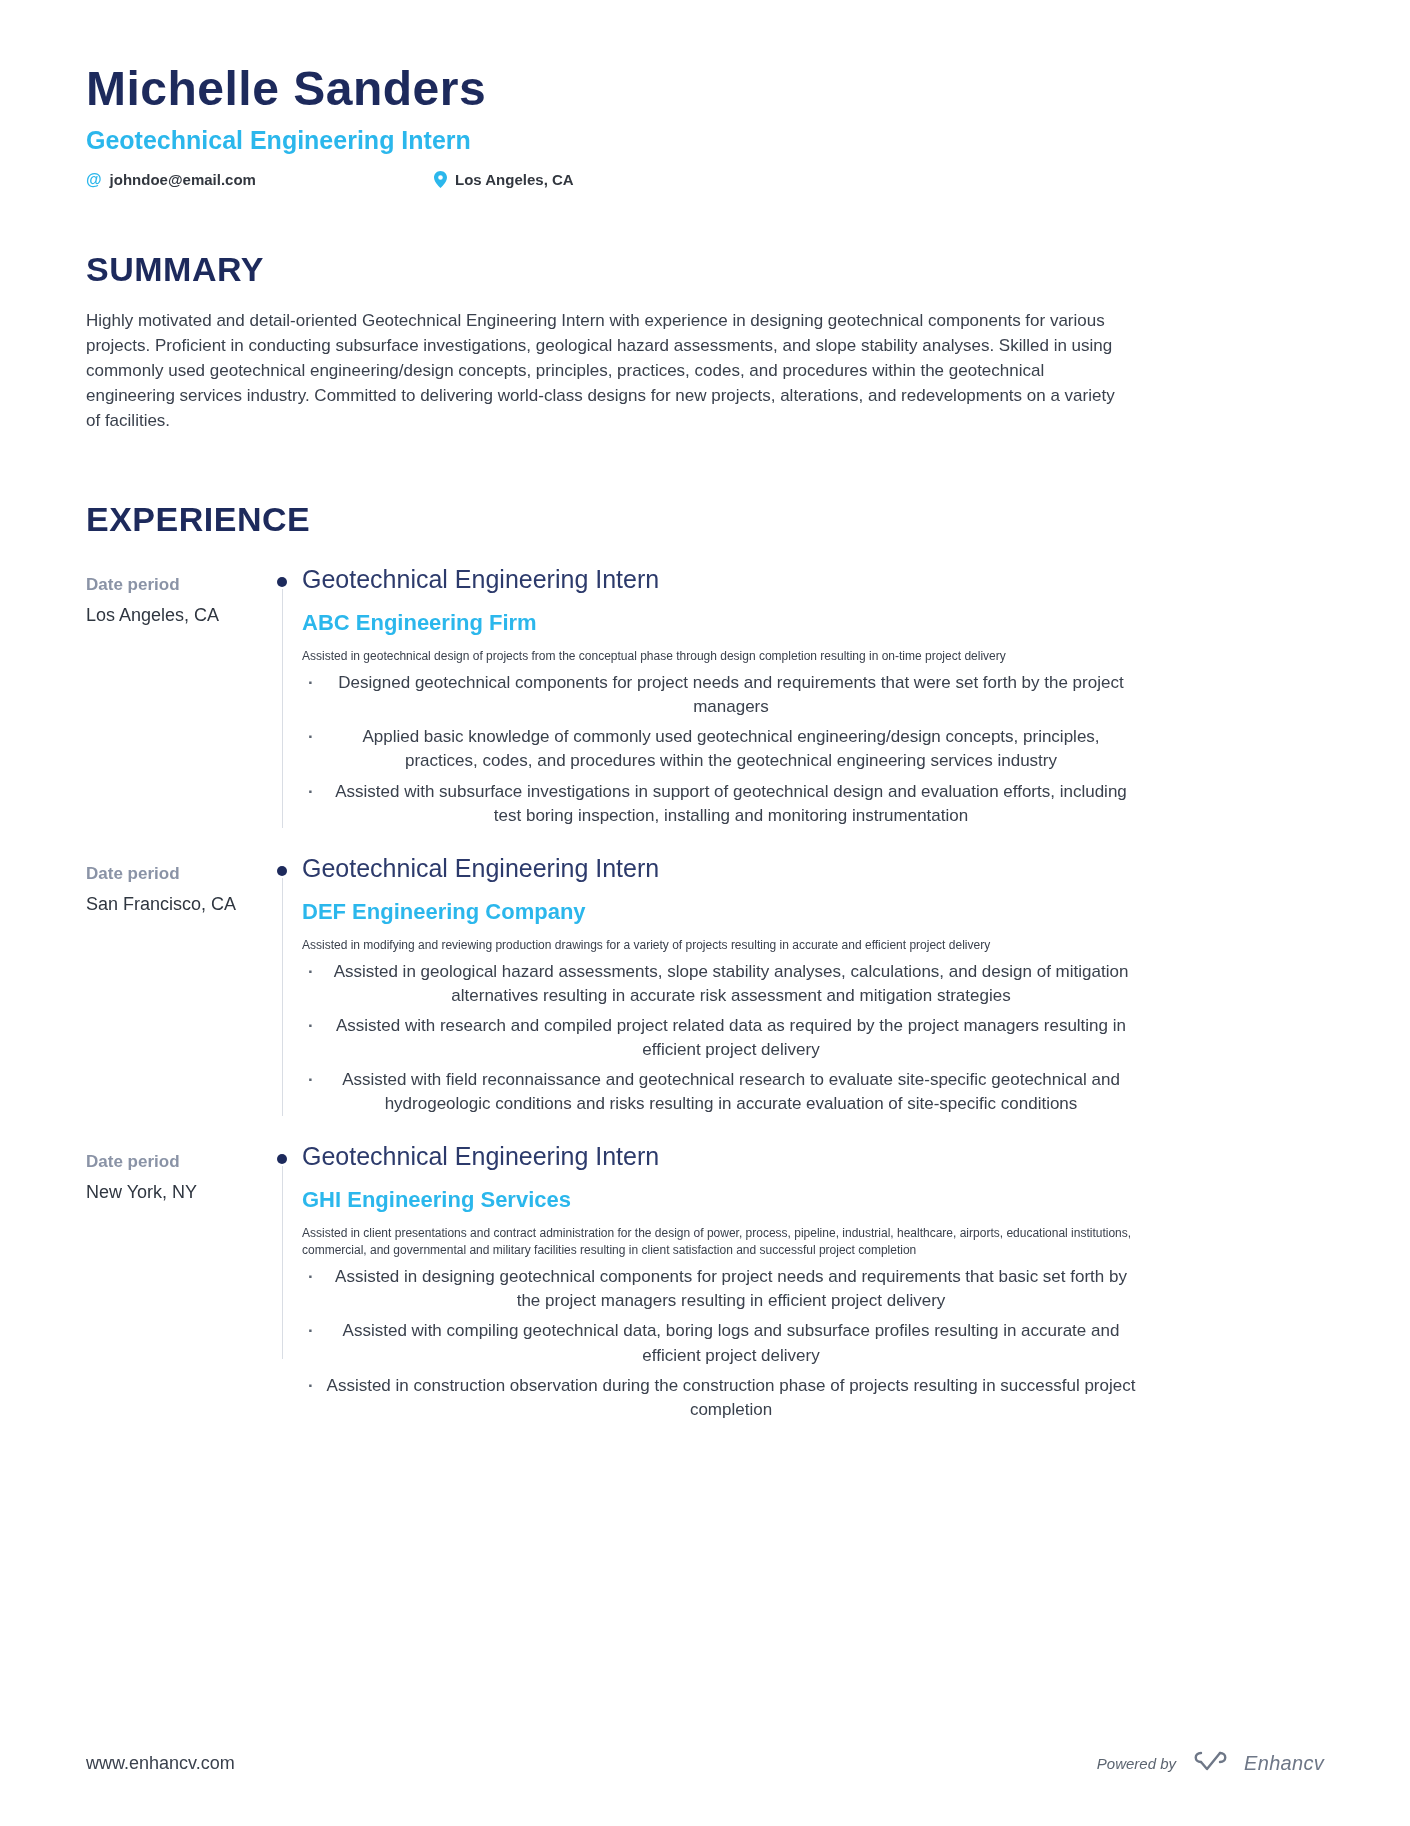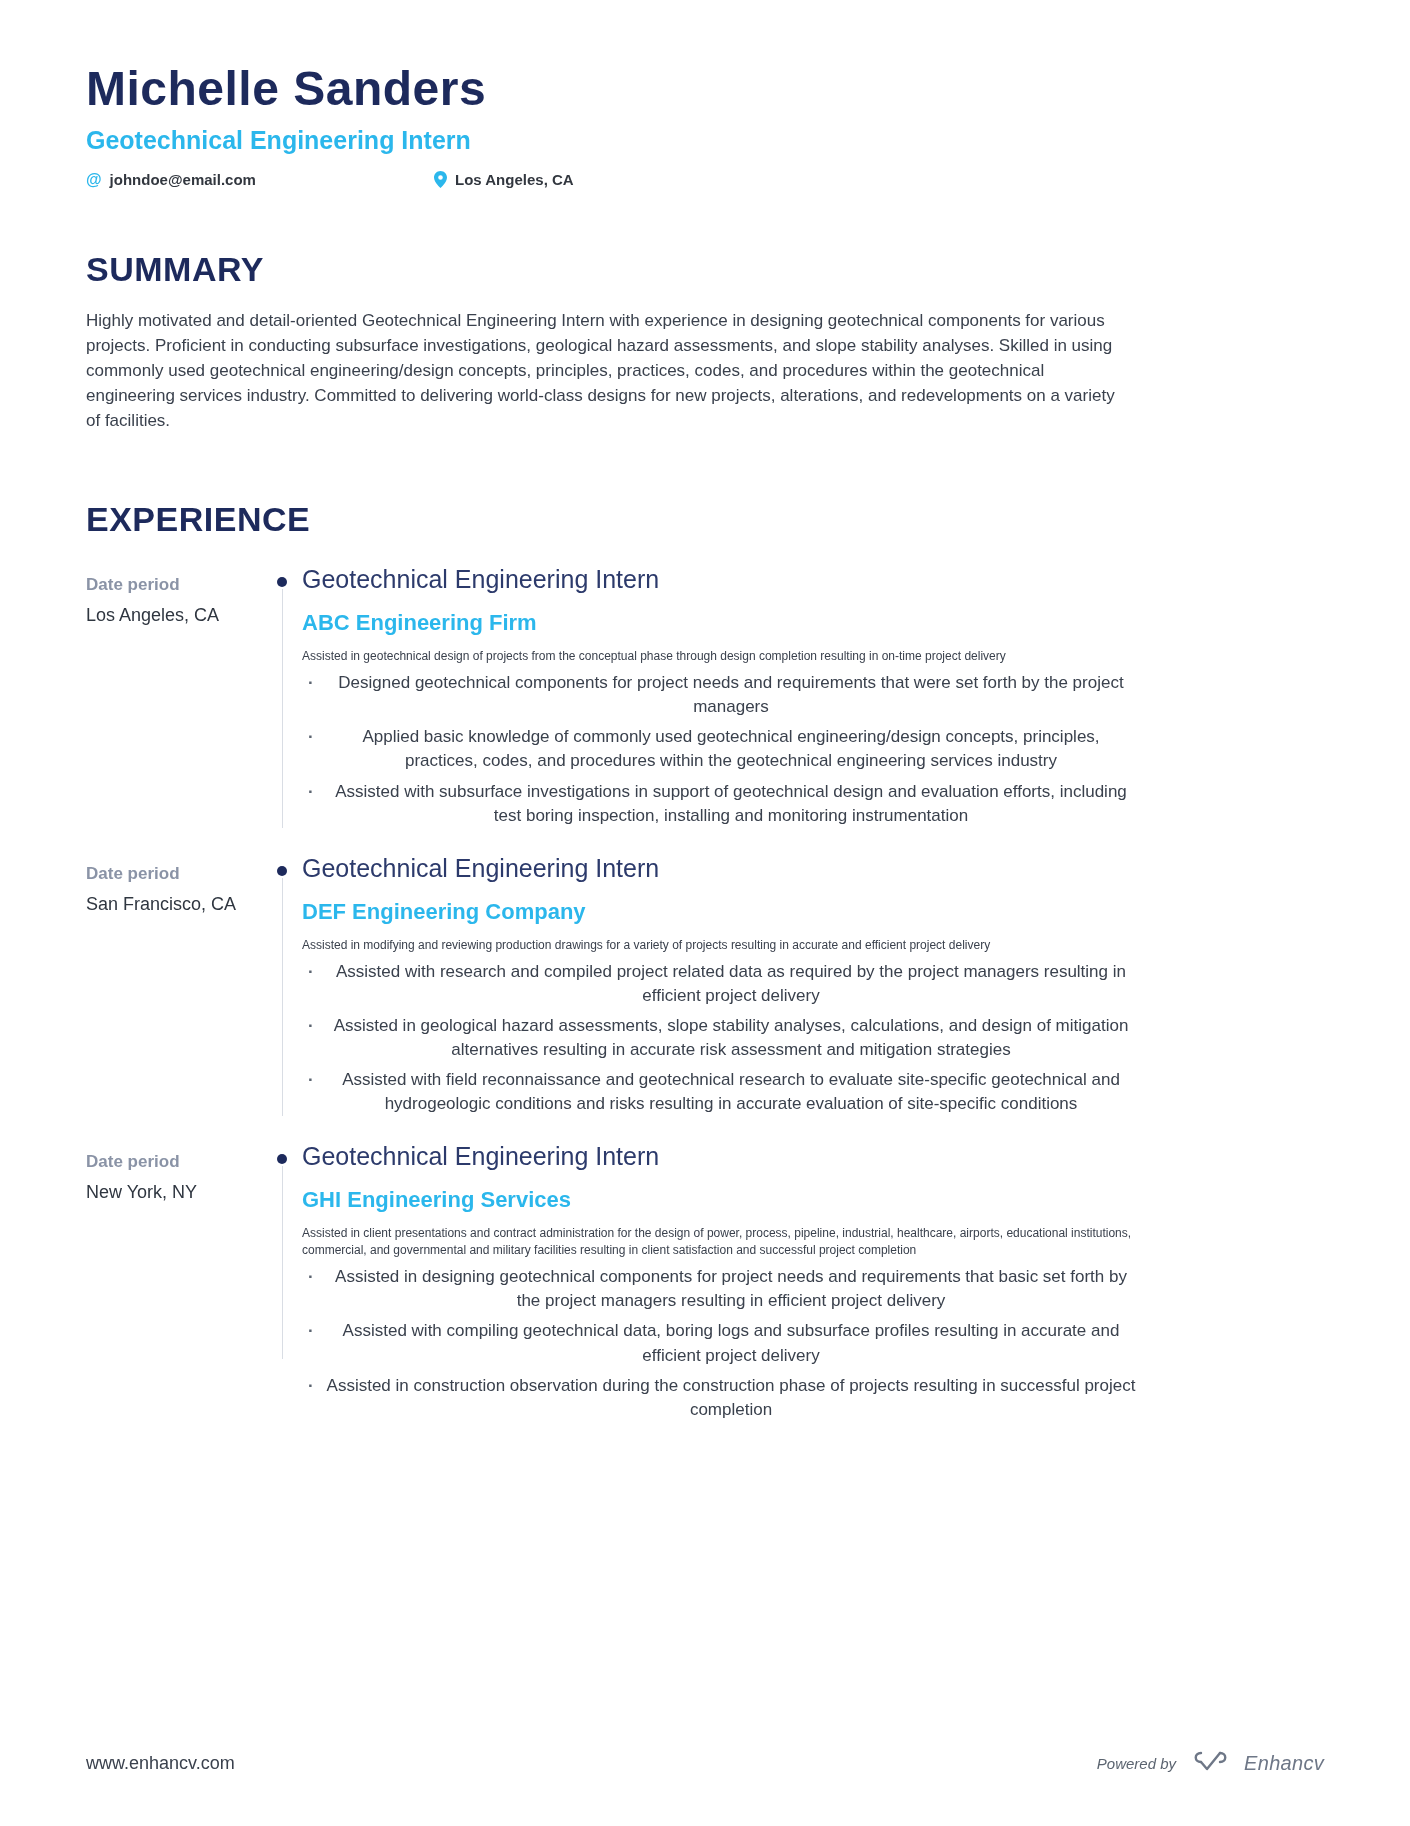--- a/index.html
+++ b/index.html
@@ -240,22 +240,22 @@
         </div>
         <div class="timeline">
           <span class="dot"></span>
           <span class="line"></span>
         </div>
         <div class="entry-content">
           <div class="entry-title">Geotechnical Engineering Intern</div>
           <div class="entry-company">DEF Engineering Company</div>
           <div class="entry-desc">Assisted in modifying and reviewing production drawings for a variety of projects resulting in accurate and efficient project delivery</div>
           <ul class="bullets">
+            <li>Assisted in geological hazard assessments, slope stability analyses, calculations, and design of mitigation alternatives resulting in accurate risk assessment and mitigation strategies</li>
             <li>Assisted with research and compiled project related data as required by the project managers resulting in efficient project delivery</li>
-            <li>Assisted in geological hazard assessments, slope stability analyses, calculations, and design of mitigation alternatives resulting in accurate risk assessment and mitigation strategies</li>
             <li>Assisted with field reconnaissance and geotechnical research to evaluate site-specific geotechnical and hydrogeologic conditions and risks resulting in accurate evaluation of site-specific conditions</li>
           </ul>
         </div>
       </div>
 
       <div class="entry">
         <div class="entry-left">
           <div class="date-period">Date period</div>
           <div class="entry-location">New York, NY</div>
         </div>

